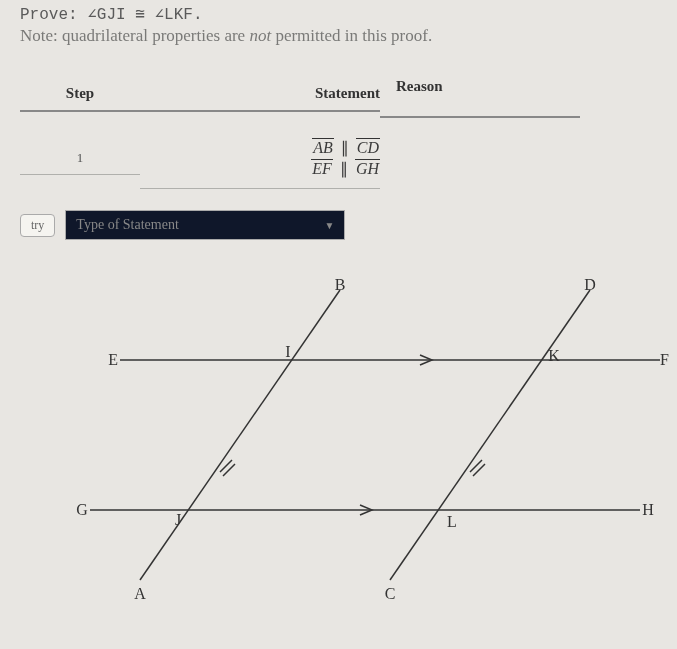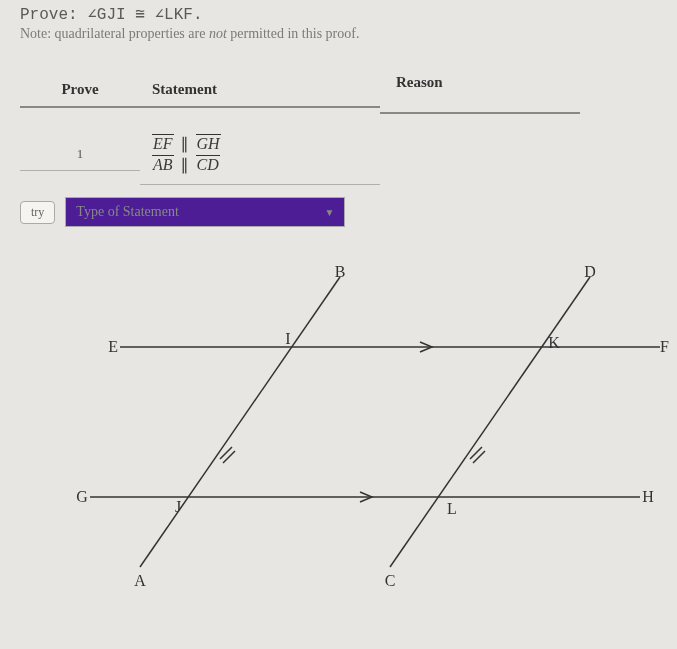--- a/index.html
+++ b/index.html
@@ -14,21 +14,21 @@
     .container {
       padding: 0 20px;
     }
     .prove-line {
       font-size: 16px;
       padding: 4px 0 2px 0;
       color: #5a5a5a;
       font-family: Liberation Mono, monospace;
     }
     .note-line {
-      font-size: 14px;
+      font-size: 17px;
       color: #7a7a78;
       padding-bottom: 18px;
       font-style: normal;
     }
     .note-line .italic { font-style: italic; }
     .proof-table {
       display: flex;
       flex-direction: column;
       width: 100%;
       margin-top: 6px;
@@ -46,20 +46,21 @@
     .col-step {
       width: 120px;
       text-align: center;
       border-bottom: 1px solid #b0b0ac;
       padding: 8px 0;
     }
     .col-statement {
       width: 240px;
       border-bottom: 1px solid #b0b0ac;
       padding: 8px 0 8px 12px;
+      text-align: right;
     }
     .col-reason {
       width: 200px;
       border-bottom: 1px solid #b0b0ac;
       padding: 8px 0 21px 16px;
     }
     .header-row .col-step,
     .header-row .col-statement,
     .header-row .col-reason {
       border-bottom: 2px solid #888;
@@ -78,36 +79,36 @@
     }
     .parallel {
       font-family: 'Times New Roman', serif;
       font-size: 16px;
       margin: 0 3px;
     }
     .stmt-line { margin: 2px 0; }
     .input-row {
       display: flex;
       align-items: center;
-      margin-top: 12px;
+      margin-top: 21px;
       gap: 10px;
     }
     .try-btn {
       border: 1px solid #aaa;
       background: #f5f4f0;
       border-radius: 4px;
       padding: 3px 10px;
       font-size: 12px;
       color: #666;
       cursor: pointer;
       font-family: Georgia, serif;
     }
     .type-select {
       border: 1px solid #aaa;
-      background: #4c1d95;
+      background: #0f172a;
       padding: 6px 10px;
       font-size: 14px;
       color: #888;
       width: 280px;
       display: flex;
       justify-content: space-between;
       align-items: center;
       cursor: pointer;
       font-family: Georgia, serif;
     }
@@ -137,36 +138,36 @@
 <body>
 
 <div class="container">
   <div class="prove-line">Prove: ∠GJI ≅ ∠LKF.</div>
   <div class="note-line">
     <span>Note: quadrilateral properties are </span><span class="italic">not</span><span> permitted in this proof.</span>
   </div>
 
   <div class="proof-table">
     <div class="proof-row header-row">
-      <div class="col-step">Prove</div>
+      <div class="col-step">Step</div>
       <div class="col-statement">Statement</div>
       <div class="col-reason">Reason</div>
     </div>
     <div class="proof-row step-1">
       <div class="col-step">1</div>
       <div class="col-statement">
         <div class="stmt-line">
+          <span class="segment">AB</span>
+          <span class="parallel">∥</span>
+          <span class="segment">CD</span>
+        </div>
+        <div class="stmt-line">
           <span class="segment">EF</span>
           <span class="parallel">∥</span>
           <span class="segment">GH</span>
-        </div>
-        <div class="stmt-line">
-          <span class="segment">AB</span>
-          <span class="parallel">∥</span>
-          <span class="segment">CD</span>
         </div>
       </div>
     </div>
   </div>
 
   <div class="input-row">
     <button class="try-btn">try</button>
     <div class="type-select">
       <span>Type of Statement</span>
       <span class="caret">▼</span>

